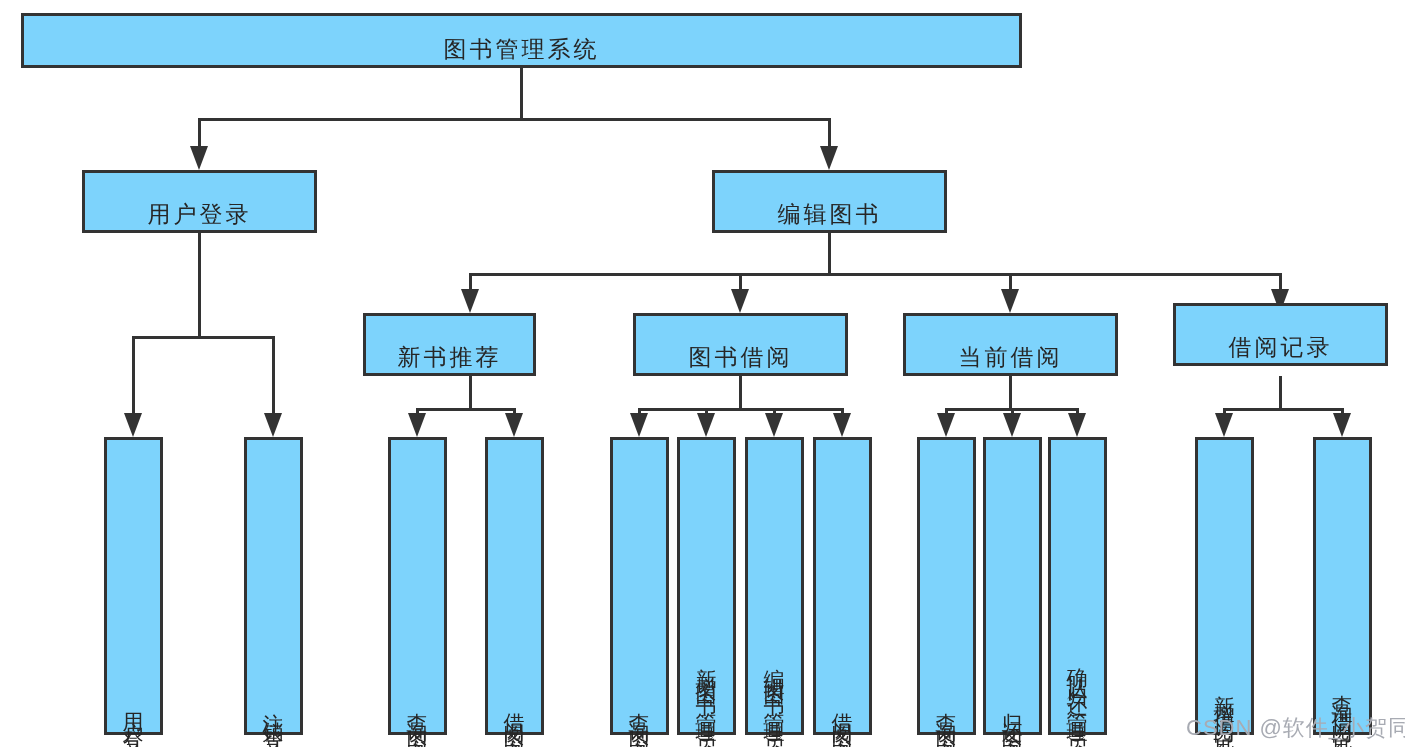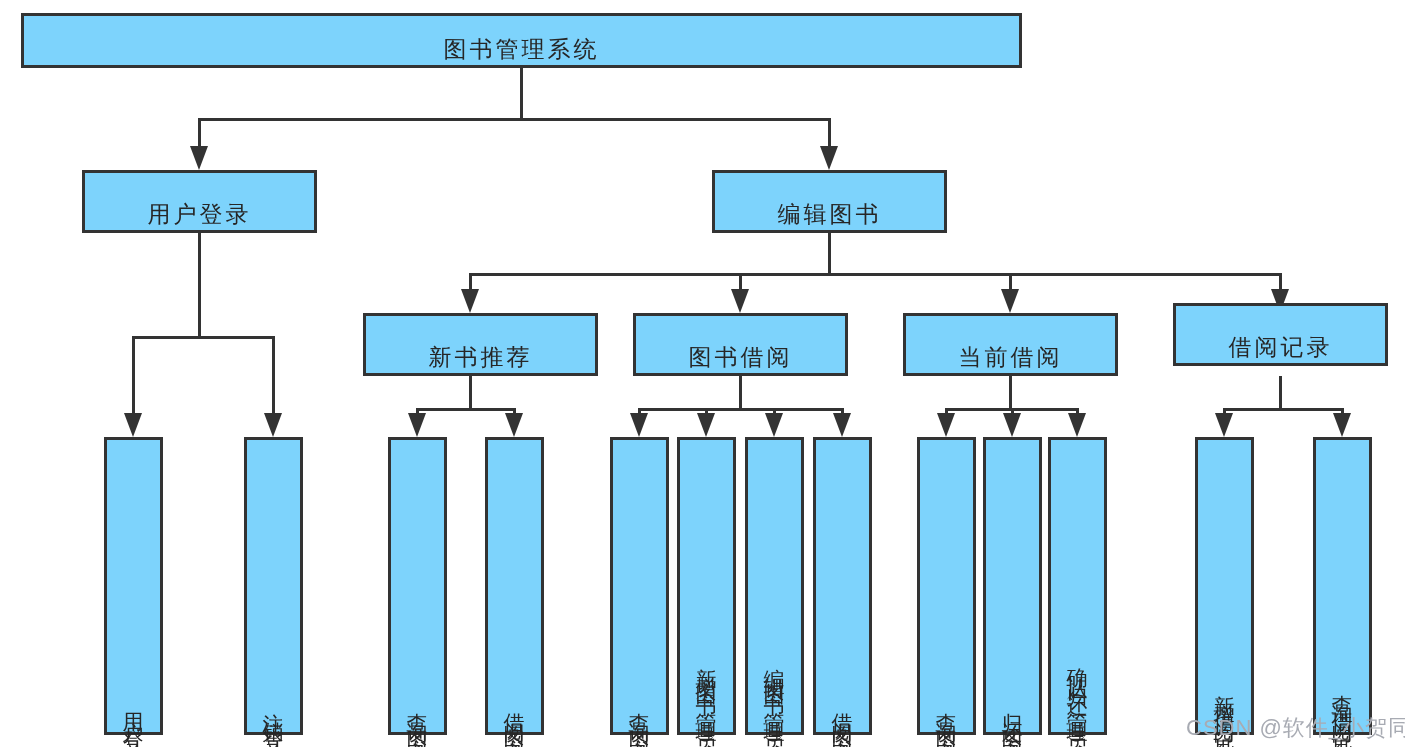--- a/index.html
+++ b/index.html
@@ -129,21 +129,21 @@
     <span class="hlabel">图书管理系统</span>
   </div>
 
   <div class="box" style="left:82px;top:170px;width:235px;height:63px">
     <span class="hlabel">用户登录</span>
   </div>
   <div class="box" style="left:712px;top:170px;width:235px;height:63px">
     <span class="hlabel">编辑图书</span>
   </div>
 
-  <div class="box" style="left:363px;top:313px;width:235px;height:63px">
+  <div class="box" style="left:363px;top:313px;width:173px;height:63px">
     <span class="hlabel">新书推荐</span>
   </div>
   <div class="box" style="left:903px;top:313px;width:215px;height:63px">
     <span class="hlabel">当前借阅</span>
   </div>
   <div class="box" style="left:633px;top:313px;width:215px;height:63px">
     <span class="hlabel">图书借阅</span>
   </div>
   <div class="box" style="left:1173px;top:303px;width:215px;height:63px">
     <span class="hlabel">借阅记录</span>

